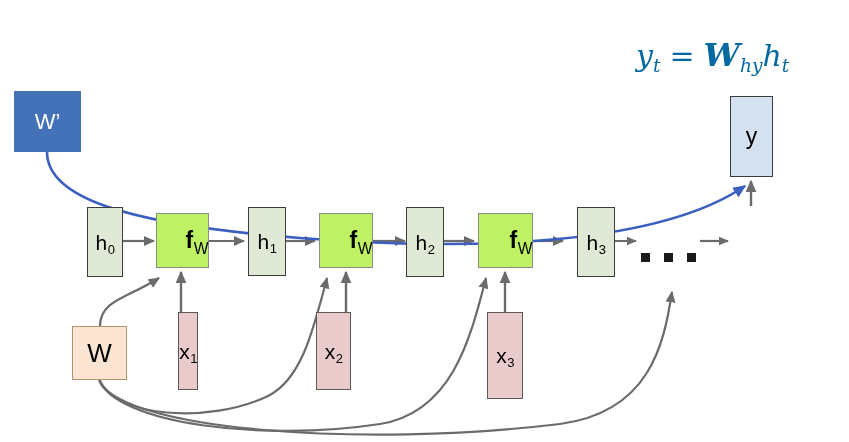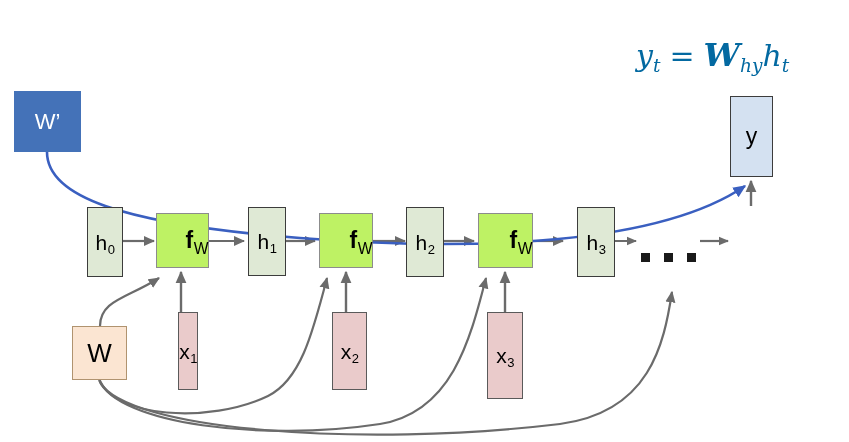--- a/index.html
+++ b/index.html
@@ -231,21 +231,21 @@
     <span class="lbl">
       <span>f</span><sub>W</sub>
     </span>
   </div>
 
   <div class="node x-node" style="left:178px; top:312px; width:20px; height:78px;justify-content:center;">
     <span class="lbl">
       <span>x</span><sub>1</sub>
     </span>
   </div>
-  <div class="node x-node" style="left:332px; top:312px; width:35px; height:78px;">
+  <div class="node x-node" style="left:316px; top:312px; width:35px; height:78px;">
     <span class="lbl">
       <span>x</span><sub>2</sub>
     </span>
   </div>
   <div class="node x-node" style="left:487px; top:312px; width:36px; height:87px;">
     <span class="lbl">
       <span>x</span><sub>3</sub>
     </span>
   </div>
 

